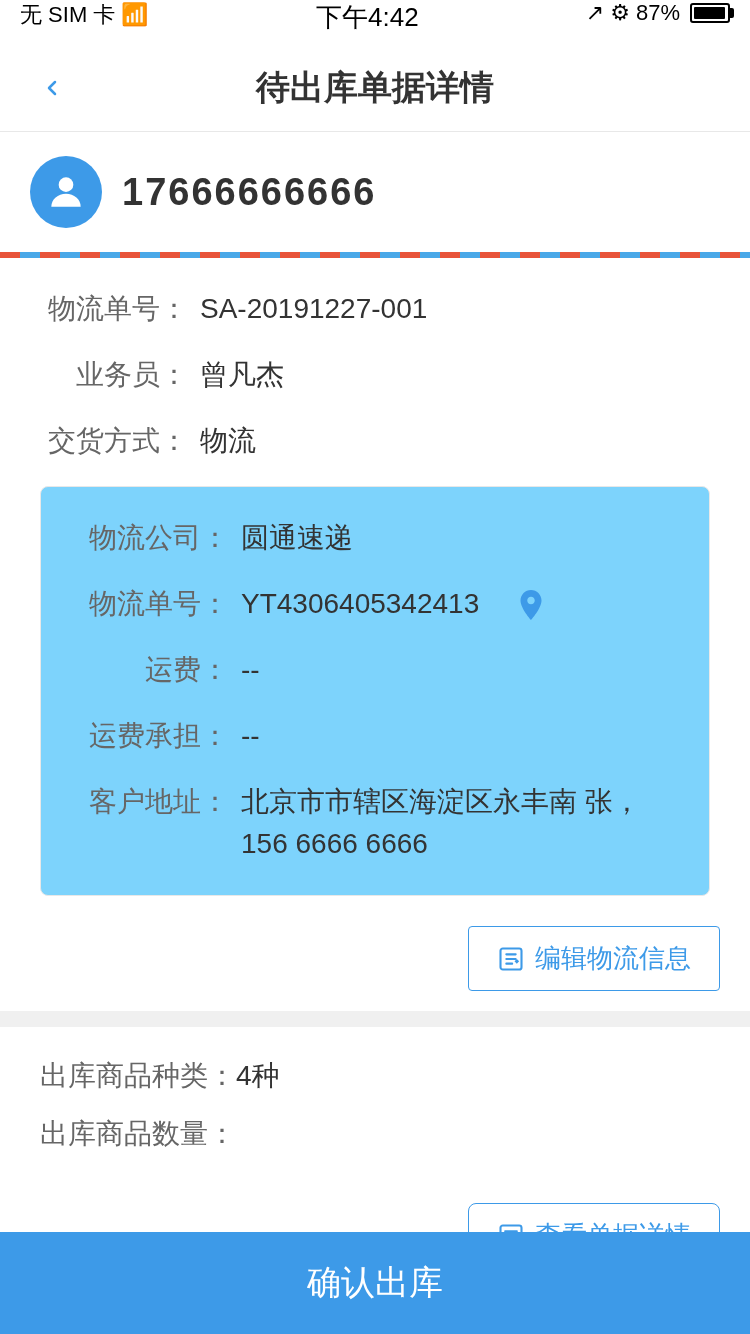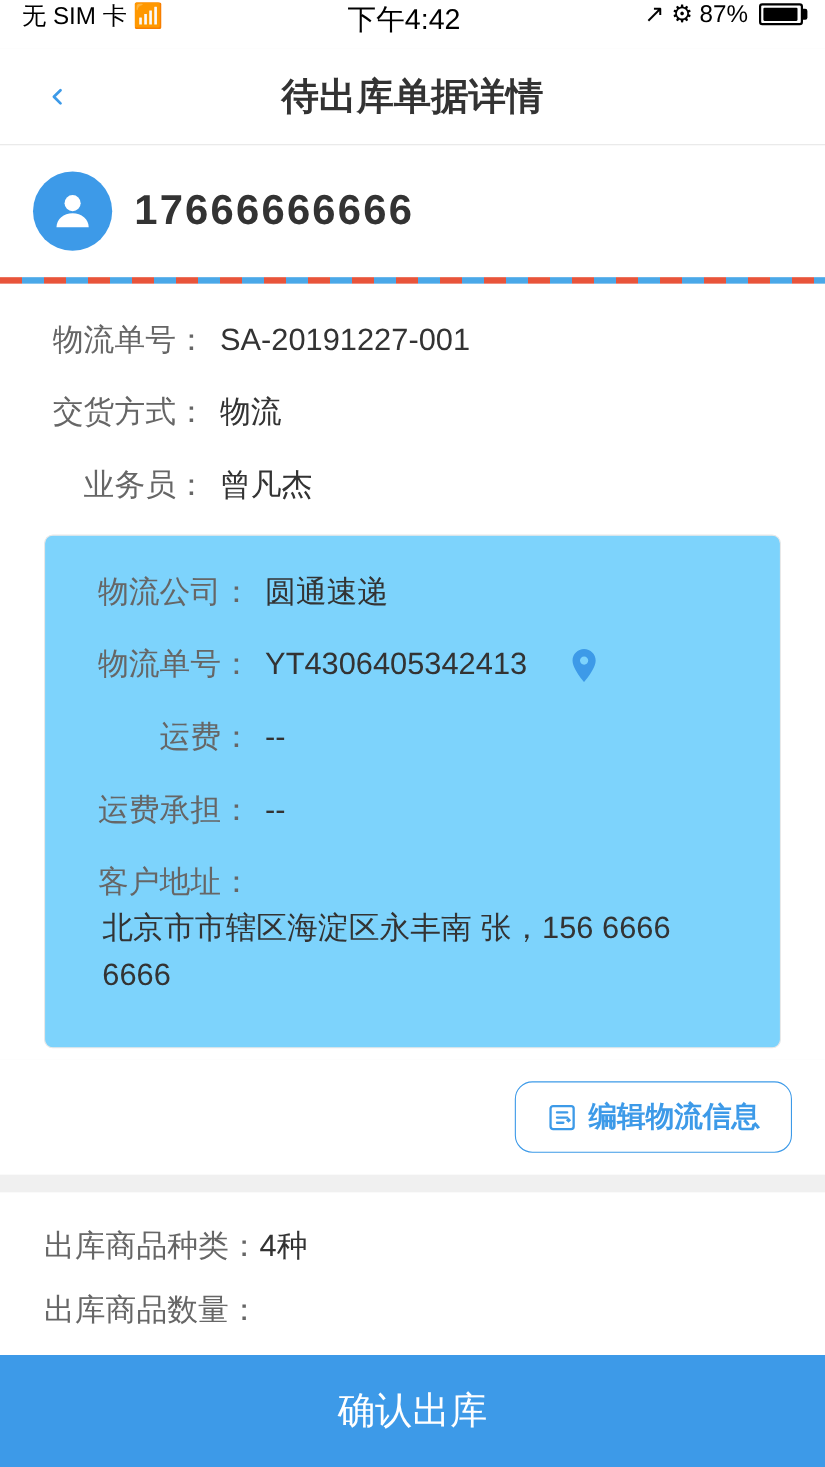--- a/index.html
+++ b/index.html
@@ -147,21 +147,21 @@
       margin: 20px 0 0 0;
       padding: 30px 40px;
       border: 1px solid #e8e8e8;
     }
     .logistics-row {
       display: flex;
       align-items: flex-start;
       margin-bottom: 24px;
       line-height: 1.5;
     }
-    .logistics-row:last-child { margin-bottom: 15px; flex-direction: column; }
+    .logistics-row:last-child { margin-bottom: 0; }
     .logistics-label {
       color: #666;
       font-size: 28px;
       min-width: 148px;
       text-align: right;
       flex-shrink: 0;
     }
     .logistics-value {
       color: #333;
       font-size: 28px;
@@ -184,30 +184,29 @@
 
     
     .edit-btn-row {
       display: flex;
       justify-content: flex-end;
       padding: 20px 30px;
       background: #fff;
     }
     .edit-btn {
       border: 1.5px solid #3d9ae8;
-      border-radius: 16px;
+      border-radius: 4px;
       padding: 14px 28px;
       color: #3d9ae8;
       font-size: 26px;
       background: #fff;
       display: flex;
       align-items: center;
       gap: 10px;
       cursor: pointer;
-      font-weight: bold;
     }
     .edit-btn svg { width: 28px; height: 28px; stroke: #3d9ae8; fill: none; }
 
     
     .gray-sep {
       height: 16px;
       background: #f0f0f0;
     }
 
     
@@ -320,26 +319,26 @@
   </div>
 
   <div class="dashed-divider"></div>
 
   <div class="main-info-block">
     <div class="info-row">
       <span class="info-label">物流单号：</span>
       <span class="info-value">SA-20191227-001</span>
     </div>
     <div class="info-row">
+      <span class="info-label">业务员：</span>
+      <span class="info-value">曾凡杰</span>
+    </div>
+    <div class="info-row">
       <span class="info-label">交货方式：</span>
       <span class="info-value">物流</span>
-    </div>
-    <div class="info-row">
-      <span class="info-label">业务员：</span>
-      <span class="info-value">曾凡杰</span>
     </div>
 
     <div class="logistics-card">
       <div class="logistics-row">
         <span class="logistics-label">物流公司：</span>
         <span class="logistics-value">圆通速递</span>
       </div>
       <div class="logistics-row">
         <span class="logistics-label">物流单号：</span>
         <div class="logistics-number-row">

